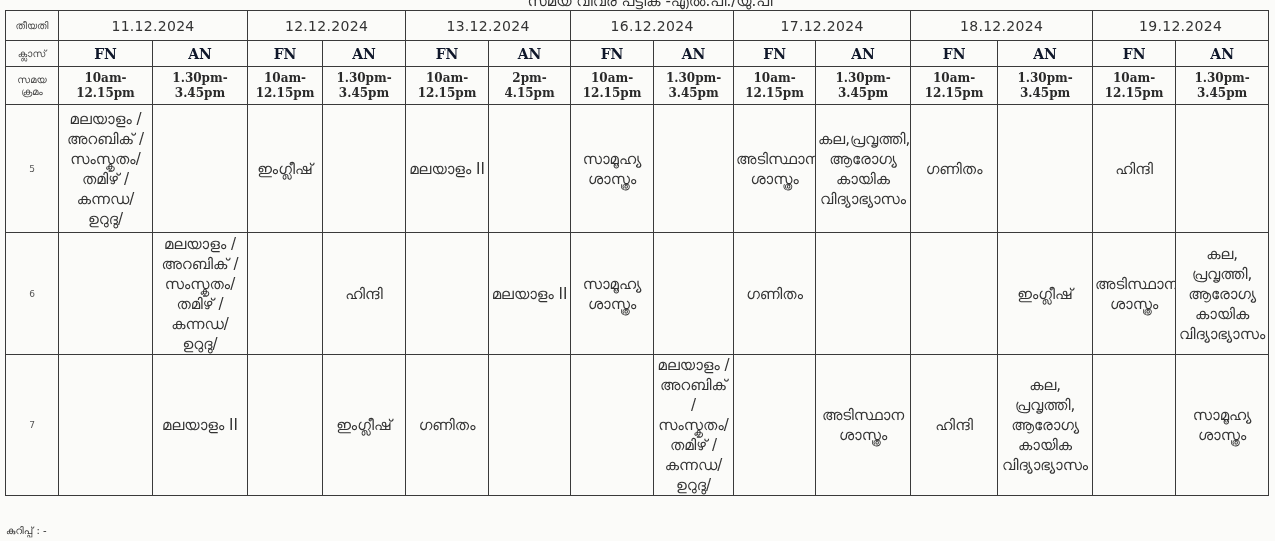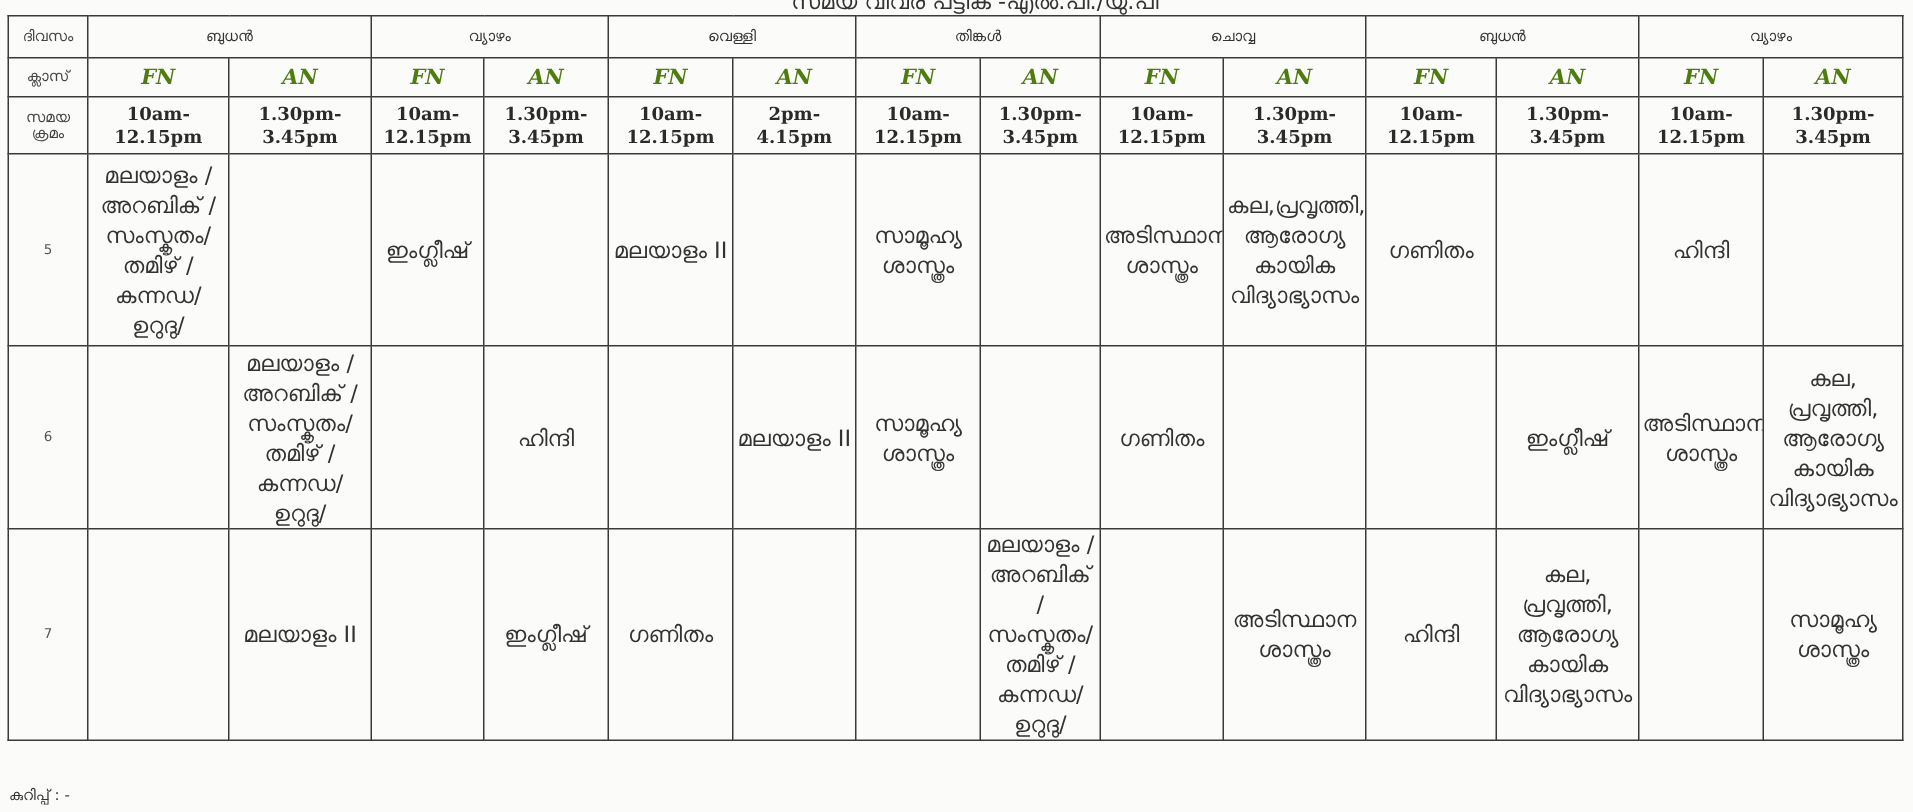--- a/index.html
+++ b/index.html
@@ -7,21 +7,21 @@
            font-family: "DejaVu Sans", sans-serif; color: #222; }
     .title { position: absolute; left: 470px; top: -8px; width: 360px; text-align: center;
              font-size: 15px; color: #333; white-space: nowrap; }
     table.tt { position: absolute; left: 5px; top: 10px; border-collapse: collapse;
                table-layout: fixed; width: 1263px; }
     table.tt td { border: 1.4px solid #3a3a3a; text-align: center; vertical-align: middle;
                   padding: 0 2px; overflow: hidden; }
     .lbl { font-size: 10px; color: #444; }
     .date { font-family: "DejaVu Sans", sans-serif; font-size: 14px; color: #333; letter-spacing: 0.3px; }
     .day { font-size: 10px; color: #333; }
-    .sess { font-family: "DejaVu Serif", serif; font-weight: bold; font-size: 14px; color: #4d7c0f; font-style: italic; }
+    .sess { font-family: "DejaVu Serif", serif; font-weight: bold; font-size: 14px; color: #0f172a; }
     .time { font-family: "DejaVu Serif", serif; font-weight: bold; font-size: 12px; line-height: 15px; color: #2a2a2a; margin-left: 12px; }
     .cls { font-size: 9px; color: #555; }
     .subj { font-size: 15px; line-height: 20px; color: #333; }
     .note { position: absolute; left: 6px; top: 525px; font-size: 10px; color: #333; }
   </style>
 </head>
 <body>
 
 <div class="title">സമയ വിവര പട്ടിക -എൽ.പി./യു.പി</div>
 
@@ -37,29 +37,29 @@
       <col style="width:83px">
       <col style="width:80px">
     <col style="width:82px">
       <col style="width:95px">
       <col style="width:87px">
     <col style="width:95px">
       <col style="width:83px">
       <col style="width:93px">
   </colgroup>
   <tbody>
-  <tr style="height:28px">
-    <td class="lbl">ദിവസം</td>
-    <td colspan="2" class="day">ബുധൻ</td>
-    <td colspan="2" class="day">വ്യാഴം</td>
-    <td colspan="2" class="day">വെള്ളി</td>
-    <td colspan="2" class="day">തിങ്കൾ</td>
-    <td colspan="2" class="day">ചൊവ്വ</td>
-    <td colspan="2" class="day">ബുധൻ</td>
-    <td colspan="2" class="day">വ്യാഴം</td>
+      <tr style="height:30px">
+    <td class="lbl">തീയതി</td>
+    <td colspan="2" class="date">11.12.2024</td>
+    <td colspan="2" class="date">12.12.2024</td>
+    <td colspan="2" class="date">13.12.2024</td>
+    <td colspan="2" class="date">16.12.2024</td>
+    <td colspan="2" class="date">17.12.2024</td>
+    <td colspan="2" class="date">18.12.2024</td>
+    <td colspan="2" class="date">19.12.2024</td>
   </tr>
   <tr style="height:26px">
     <td class="lbl">ക്ലാസ്</td>
     <td class="sess">FN</td>
     <td class="sess">AN</td>
     <td class="sess">FN</td>
     <td class="sess">AN</td>
     <td class="sess">FN</td>
     <td class="sess">AN</td>
     <td class="sess">FN</td>

